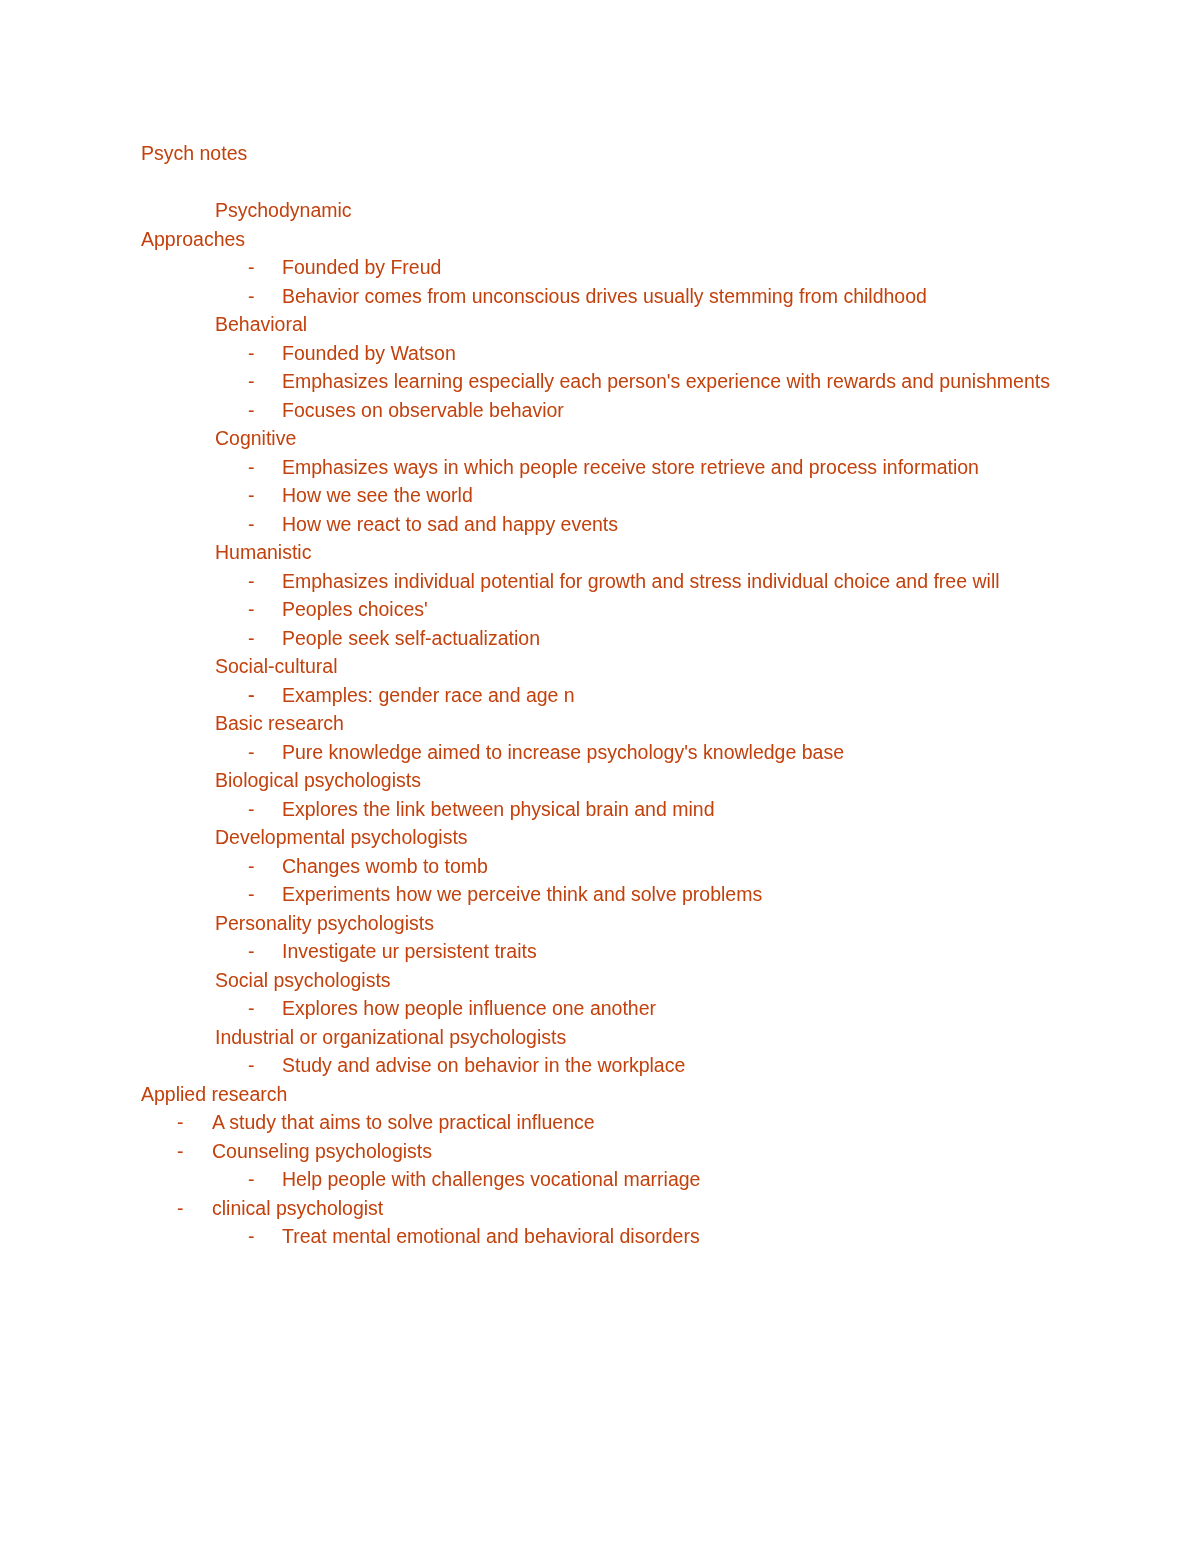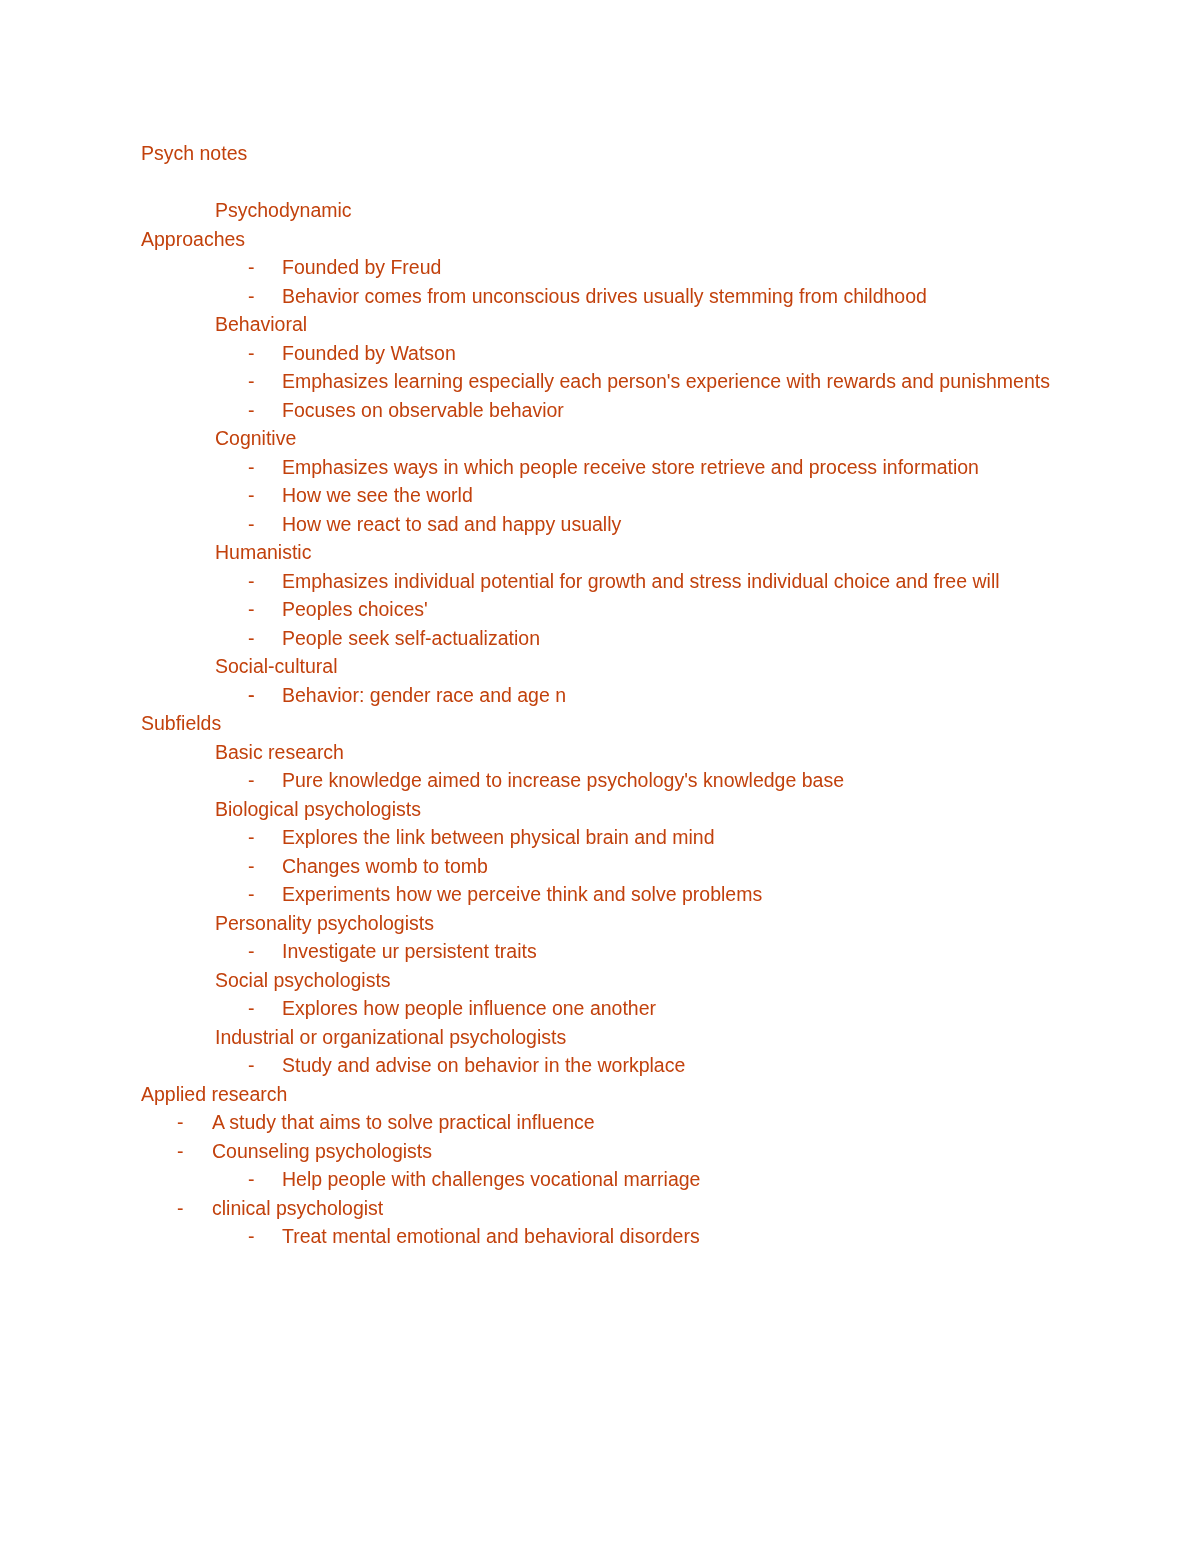--- a/index.html
+++ b/index.html
@@ -80,33 +80,33 @@
       <div class="line lvl0"><span class="txt">Approaches</span></div>
       <div class="line bullet2"><span class="dash">-</span><span class="txt">Founded by Freud</span></div>
       <div class="line bullet2"><span class="dash">-</span><span class="txt">Behavior comes from unconscious drives usually stemming from childhood</span></div>
       <div class="line lvl1"><span class="txt">Behavioral</span></div>
       <div class="line bullet2"><span class="dash">-</span><span class="txt">Founded by Watson</span></div>
       <div class="line bullet2"><span class="dash">-</span><span class="txt">Emphasizes learning especially each person's experience with rewards and punishments</span></div>
       <div class="line bullet2"><span class="dash">-</span><span class="txt">Focuses on observable behavior</span></div>
       <div class="line lvl1"><span class="txt">Cognitive</span></div>
       <div class="line bullet2"><span class="dash">-</span><span class="txt">Emphasizes ways in which people receive store retrieve and process information</span></div>
       <div class="line bullet2"><span class="dash">-</span><span class="txt">How we see the world</span></div>
-      <div class="line bullet2"><span class="dash">-</span><span class="txt">How we react to sad and happy usually</span></div>
+      <div class="line bullet2"><span class="dash">-</span><span class="txt">How we react to sad and happy events</span></div>
       <div class="line lvl1"><span class="txt">Humanistic</span></div>
       <div class="line bullet2"><span class="dash">-</span><span class="txt">Emphasizes individual potential for growth and stress individual choice and free will</span></div>
       <div class="line bullet2"><span class="dash">-</span><span class="txt">Peoples choices'</span></div>
       <div class="line bullet2"><span class="dash">-</span><span class="txt">People seek self-actualization</span></div>
       <div class="line lvl1"><span class="txt">Social-cultural</span></div>
       <div class="line bullet2"><span class="dash">-</span></div>
-      <div class="line bullet2"><span class="dash">-</span><span class="txt">Behavior: gender race and age n</span></div>
-      <div class="line lvl0"><span class="txt">Subfields</span></div>
+      <div class="line bullet2"><span class="dash">-</span><span class="txt">Examples: gender race and age n</span></div>
       <div class="line lvl1"><span class="txt">Basic research</span></div>
       <div class="line bullet2"><span class="dash">-</span><span class="txt">Pure knowledge aimed to increase psychology's knowledge base</span></div>
       <div class="line lvl1"><span class="txt">Biological psychologists</span></div>
       <div class="line bullet2"><span class="dash">-</span><span class="txt">Explores the link between physical brain and mind</span></div>
+      <div class="line lvl1"><span class="txt">Developmental psychologists</span></div>
       <div class="line bullet2"><span class="dash">-</span><span class="txt">Changes womb to tomb</span></div>
       <div class="line bullet2"><span class="dash">-</span><span class="txt">Experiments how we perceive think and solve problems</span></div>
       <div class="line lvl1"><span class="txt">Personality psychologists</span></div>
       <div class="line bullet2"><span class="dash">-</span><span class="txt">Investigate ur persistent traits</span></div>
       <div class="line lvl1"><span class="txt">Social psychologists</span></div>
       <div class="line bullet2"><span class="dash">-</span><span class="txt">Explores how people influence one another</span></div>
       <div class="line lvl1"><span class="txt">Industrial or organizational psychologists</span></div>
       <div class="line bullet2"><span class="dash">-</span><span class="txt">Study and advise on behavior in the workplace</span></div>
       <div class="line lvl0"><span class="txt">Applied research</span></div>
       <div class="line bullet1"><span class="dash">-</span><span class="txt">A study that aims to solve practical influence</span></div>

